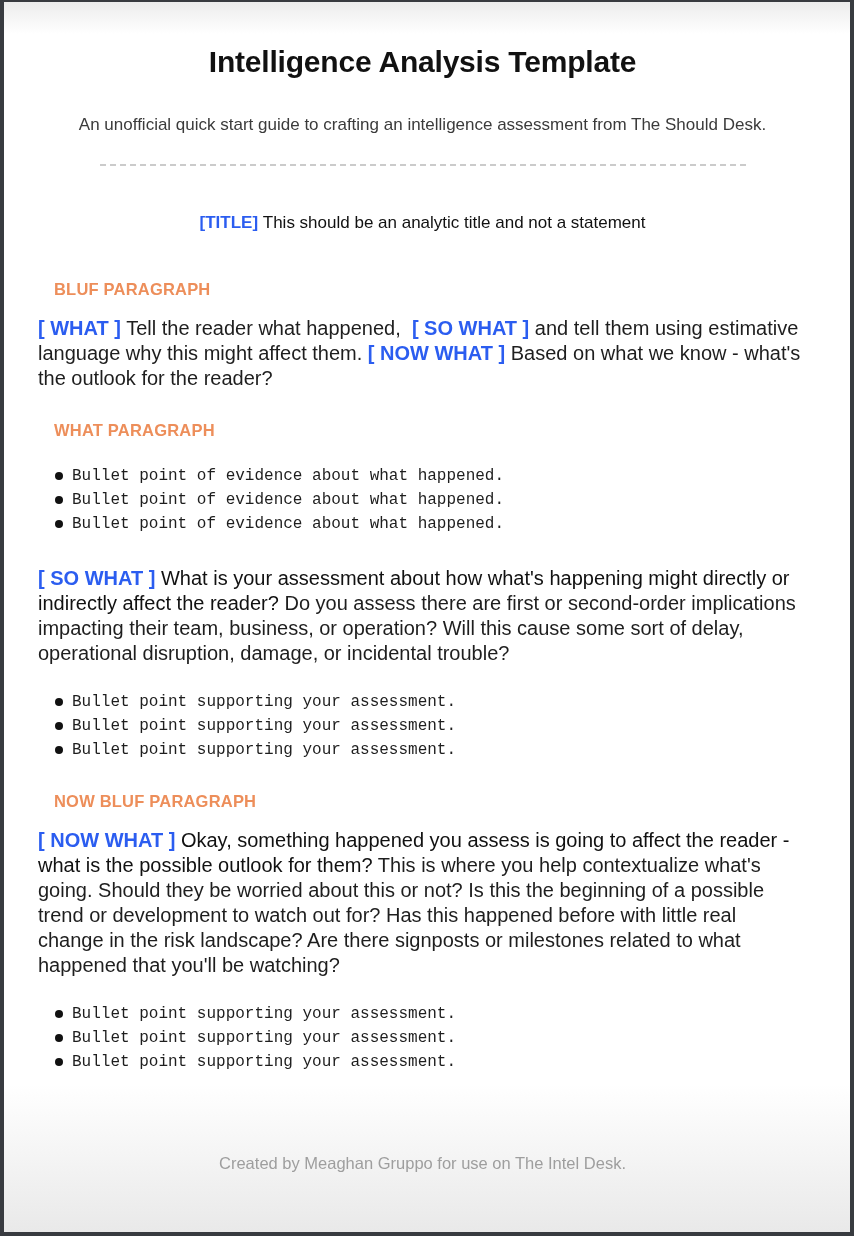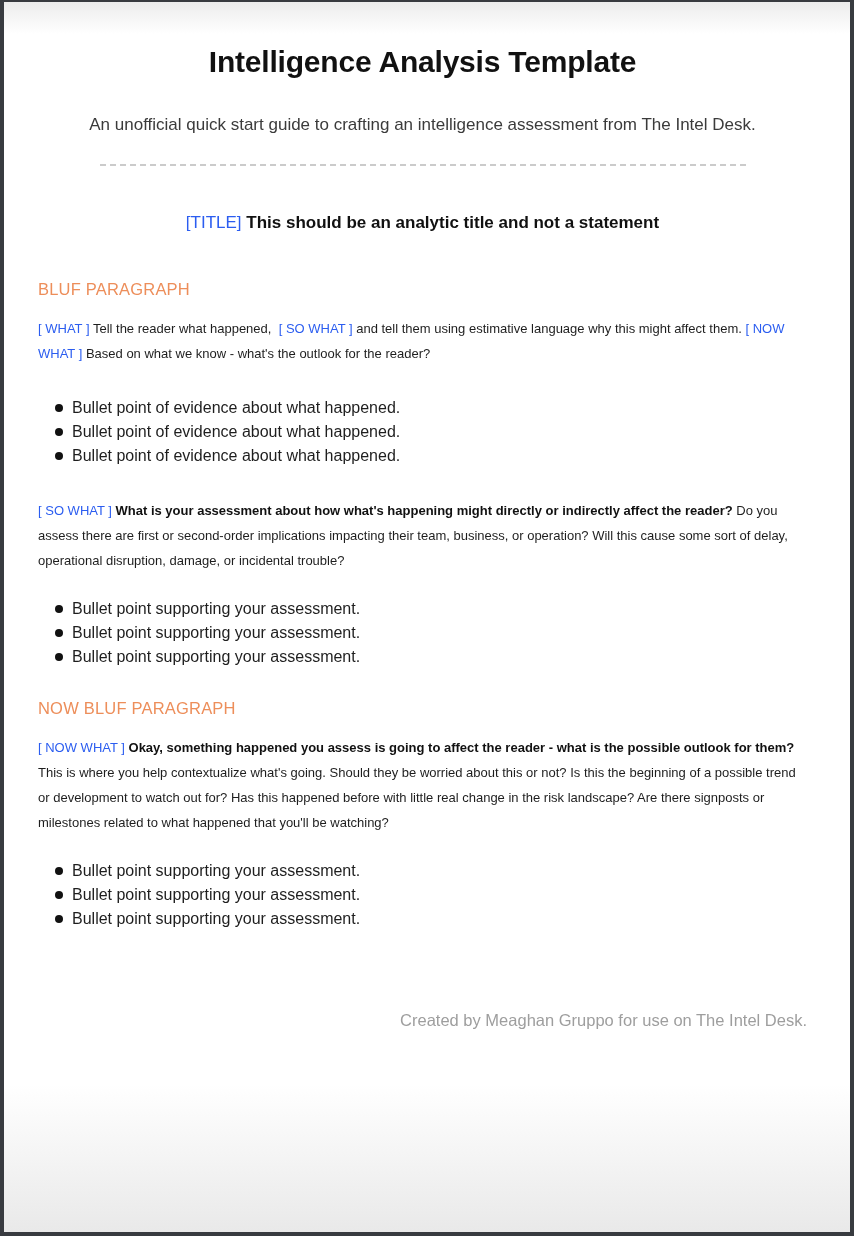--- a/index.html
+++ b/index.html
@@ -43,68 +43,70 @@
     width:646px; height:0;
     border-top:2px dashed var(--divider);
     margin:0 auto 46px auto;
   }
   .template-title{
     font-size:17px; line-height:1.3; font-weight:700;
     text-align:center; margin:0 0 46px 0; color:#111111;
   }
   .section{ margin:0 0 30px 0; }
   .section-heading{
-    font-size:16.5px; font-weight:400; letter-spacing:0.2px;
-    color:var(--orange); margin:0 0 17px 0;
+    font-size:16.5px; font-weight:700; letter-spacing:0.2px;
+    color:var(--orange); margin:0 0 17px 16px;
   }
   .paragraph{
-    font-size:13px; line-height:25px; margin:0;
+    font-size:20px; line-height:25px; margin:0;
     color:var(--body-text);
   }
-  .seg-tag{ color:var(--blue); font-weight:400; }
-  .seg-bold{ color:#111111; font-weight:700; }
+  .seg-tag{ color:var(--blue); font-weight:700; }
+  .seg-bold{ color:#111111; font-weight:400; }
   .seg-normal{ font-weight:400; }
   ul.bullets{
     list-style:none; margin:24px 0 0 0; padding:0;
   }
   ul.bullets li{
     position:relative; padding-left:34px;
     font-size:16px; line-height:24px; margin:0;
     color:var(--body-text);
+    font-family:Liberation Mono, monospace;
   }
   ul.bullets li::before{
     content:""; position:absolute; left:17px; top:8px;
     width:8px; height:8px; border-radius:50%;
     background:#111111;
   }
   .footer-credit{
-    margin:80px 0 0 0; text-align:right;
+    margin:80px 0 0 0; text-align:center;
     font-size:16.5px; color:var(--muted-text); font-weight:400;
   }
 </style>
 </head>
 <body>
 
 <div class="page">
   <div class="doc">
 
     <h1 class="doc-title">Intelligence Analysis Template</h1>
 
-    <p class="doc-subtitle">An unofficial quick start guide to crafting an intelligence assessment from The Intel Desk.</p>
+    <p class="doc-subtitle">An unofficial quick start guide to crafting an intelligence assessment from The Should Desk.</p>
 
     <div class="divider"></div>
 
     <p class="template-title"><span class="seg-tag">[TITLE] </span><span class="seg-bold">This should be an analytic title and not a statement</span></p>
 
     <section class="section">
       <h2 class="section-heading">BLUF PARAGRAPH</h2>
       <p class="paragraph"><span class="seg-tag">[ WHAT ]</span><span class="seg-normal"> Tell the reader what happened, &nbsp;</span><span class="seg-tag">[ SO WHAT ]</span><span class="seg-normal"> and tell them using estimative language why this might affect them. </span><span class="seg-tag">[ NOW WHAT ]</span><span class="seg-normal"> Based on what we know - what's the outlook for the reader?</span></p>
     </section>
 
     <section class="section">
+      <h2 class="section-heading">WHAT PARAGRAPH</h2>
       <ul class="bullets">
         <li>Bullet point of evidence about what happened.</li>
         <li>Bullet point of evidence about what happened.</li>
         <li>Bullet point of evidence about what happened.</li>
       </ul>
     </section>
 
     <section class="section">
       <p class="paragraph"><span class="seg-tag">[ SO WHAT ]</span><span class="seg-bold"> What is your assessment about how what's happening might directly or indirectly affect the reader?</span><span class="seg-normal"> Do you assess there are first or second-order implications impacting their team, business, or operation? Will this cause some sort of delay, operational disruption, damage, or incidental trouble?</span></p>
       <ul class="bullets">

